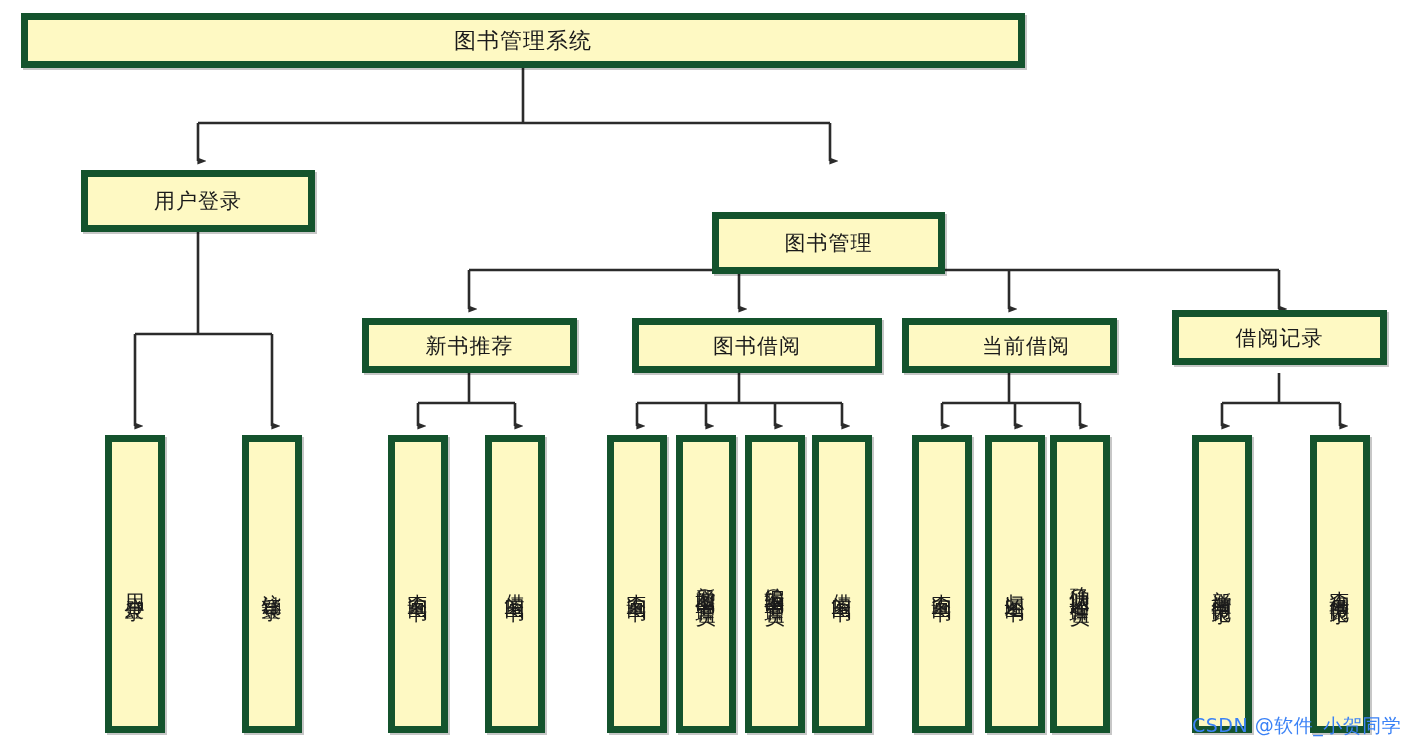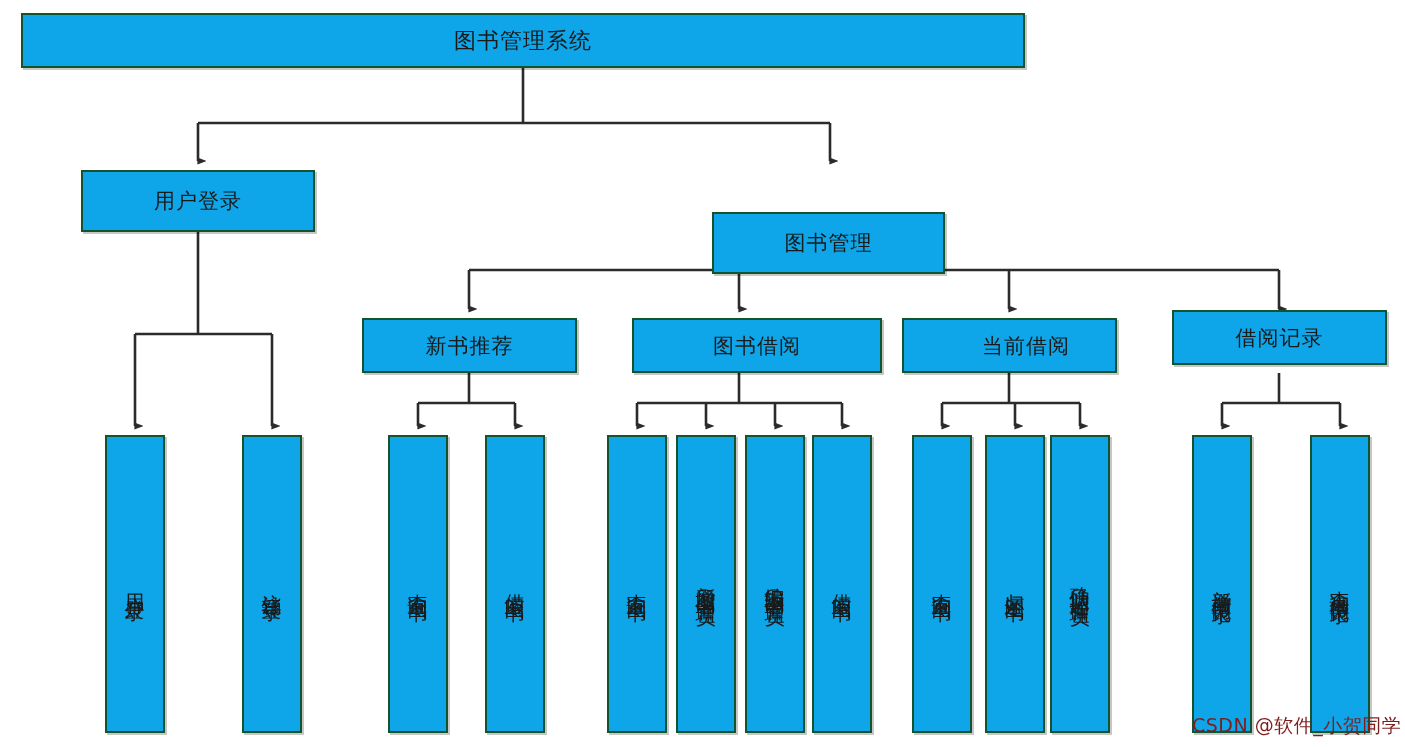--- a/index.html
+++ b/index.html
@@ -10,22 +10,22 @@
     font-family:"DejaVu Sans","Liberation Sans",sans-serif;
     position:relative;
     overflow:hidden;
   }
   #canvas{position:absolute;left:0;top:0;width:1405px;height:747px;}
   #wires{position:absolute;left:0;top:0;width:1405px;height:747px;}
 
   .node{
     position:absolute;
     box-sizing:border-box;
-    background:#0ea5e9;
-    border:2px solid #14532d;
+    background:#fef9c3;
+    border:7px solid #14532d;
     box-shadow:2px 2px 0 0 rgba(0,0,0,0.22);
     display:flex;
     align-items:center;
     justify-content:center;
     color:#1a1a1a;
   }
   .node.horiz{
     writing-mode:horizontal-tb;
     font-size:21px;
     letter-spacing:1px;
@@ -44,21 +44,21 @@
   }
   .node.vert .vlabel{
     writing-mode:vertical-rl;
     text-orientation:upright;
     white-space:nowrap;
     display:block;
   }
   .watermark{
     position:absolute;
     font-size:19px;
-    color:#7f1d1d;
+    color:#3b82f6;
     white-space:nowrap;
     letter-spacing:0.5px;
     font-family:"DejaVu Sans","Liberation Sans",sans-serif;
   }
 </style>
 </head>
 <body>
 
 <div id="canvas">
   <svg id="wires" viewBox="0 0 1405 747" xmlns="http://www.w3.org/2000/svg">

